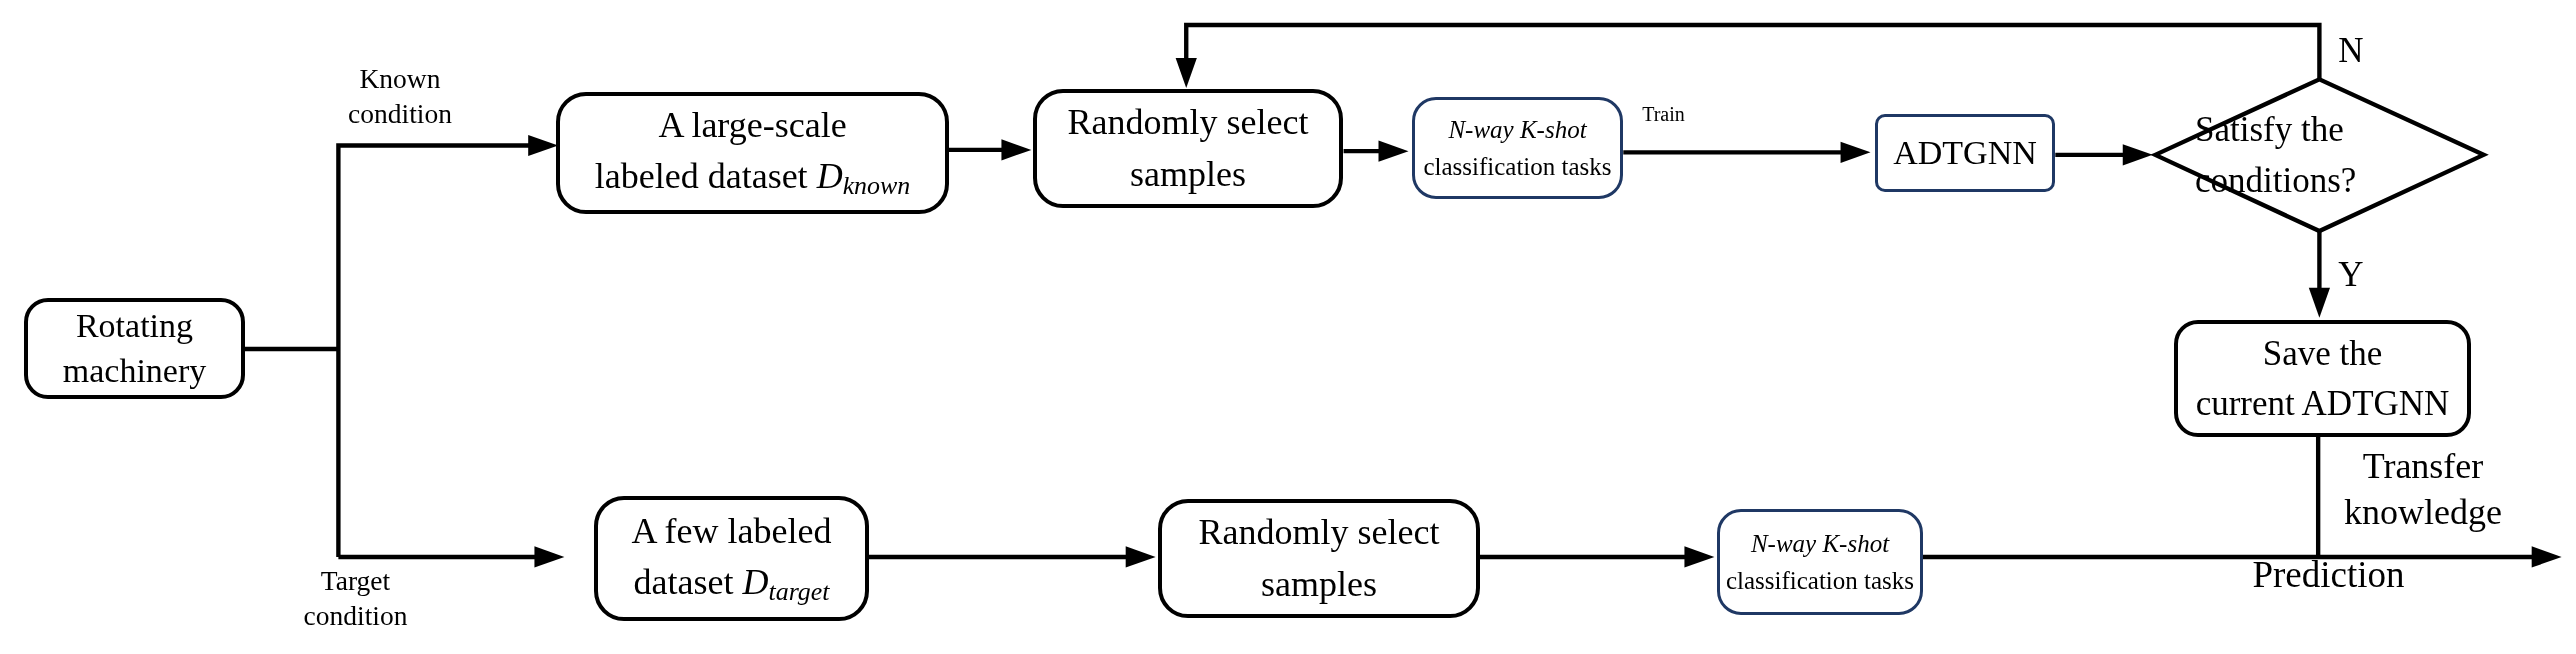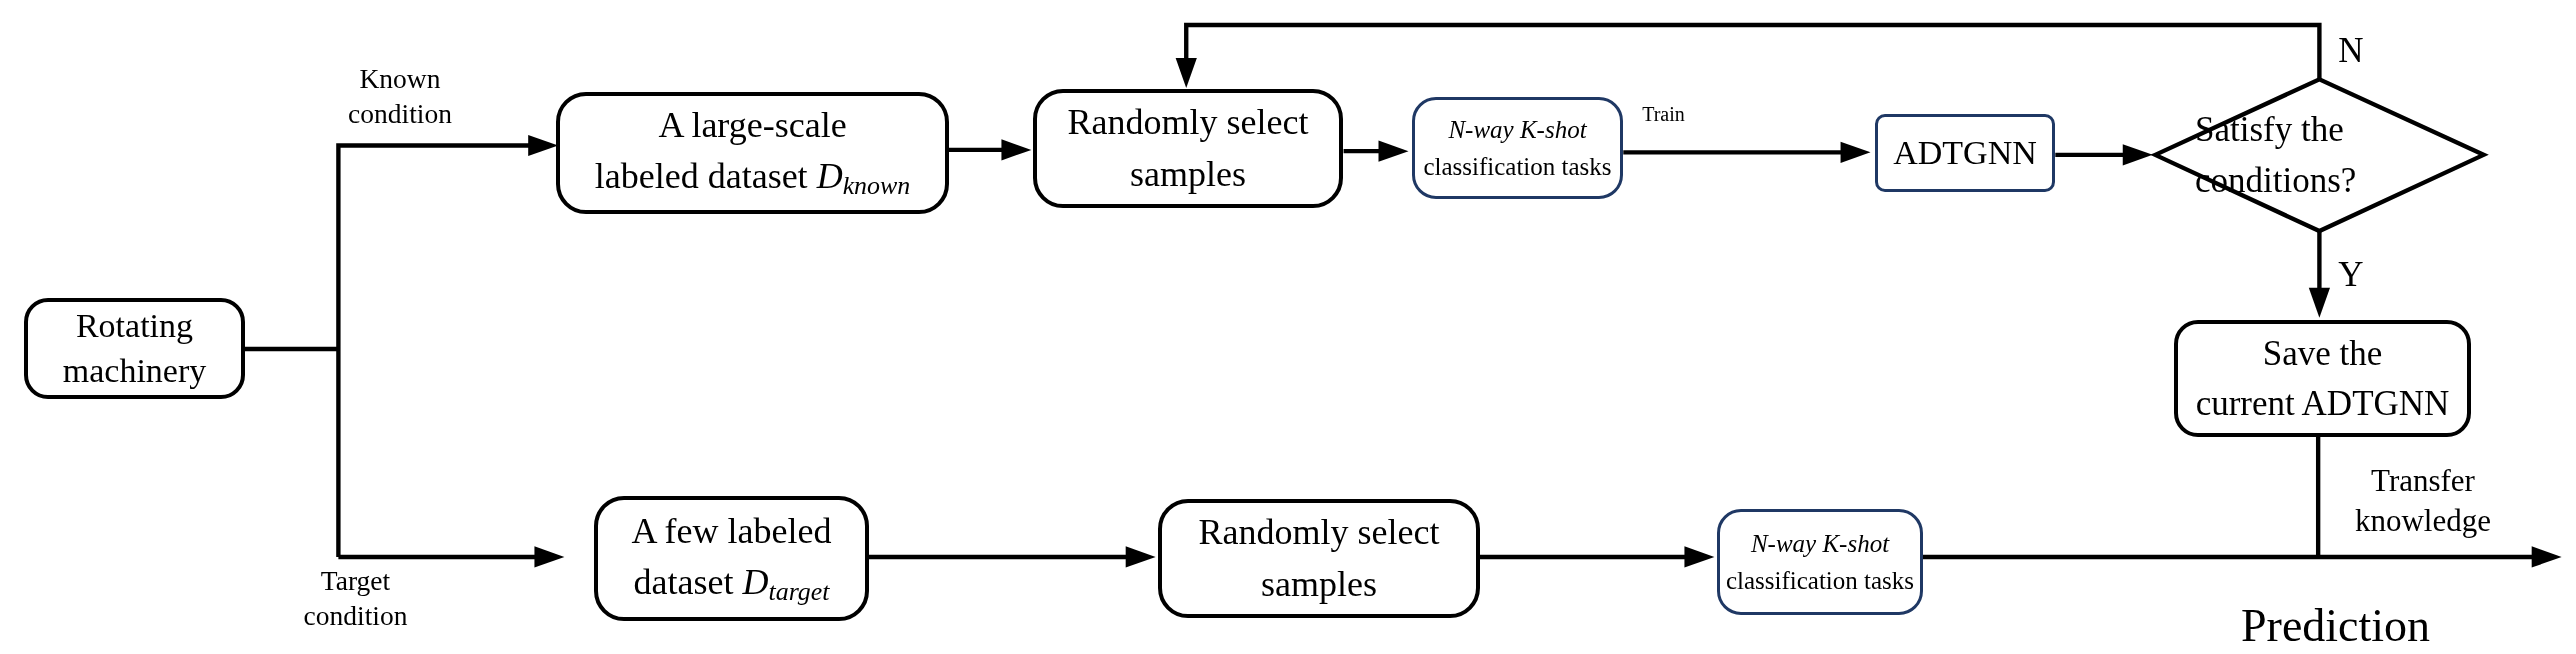--- a/index.html
+++ b/index.html
@@ -144,21 +144,21 @@
     <div>Target</div>
     <div>condition</div>
   </div>
 
   <div class="elabel" style="left:1623px;top:102px;width:81px;font-size:20px;">Train</div>
 
   <div class="elabel" style="left:2329px;top:29px;width:44px;font-size:35px;">N</div>
 
   <div class="elabel" style="left:2329px;top:253px;width:44px;font-size:35px;">Y</div>
 
-  <div class="elabel" style="left:2326px;top:443px;width:194px;font-size:31px;line-height:1.28;margin-top:18px;">
+  <div class="elabel" style="left:2326px;top:443px;width:194px;font-size:36px;line-height:1.28;">
     <div>Transfer</div>
     <div>knowledge</div>
   </div>
 
-  <div class="elabel" style="left:2241px;top:597px;width:175px;font-size:46px;font-family:Liberation Serif, serif;">Prediction</div>
+  <div class="elabel" style="left:2241px;top:552px;width:175px;font-size:37px;font-family:Liberation Serif, serif;">Prediction</div>
 
 </div>
 
 
 </body></html>

